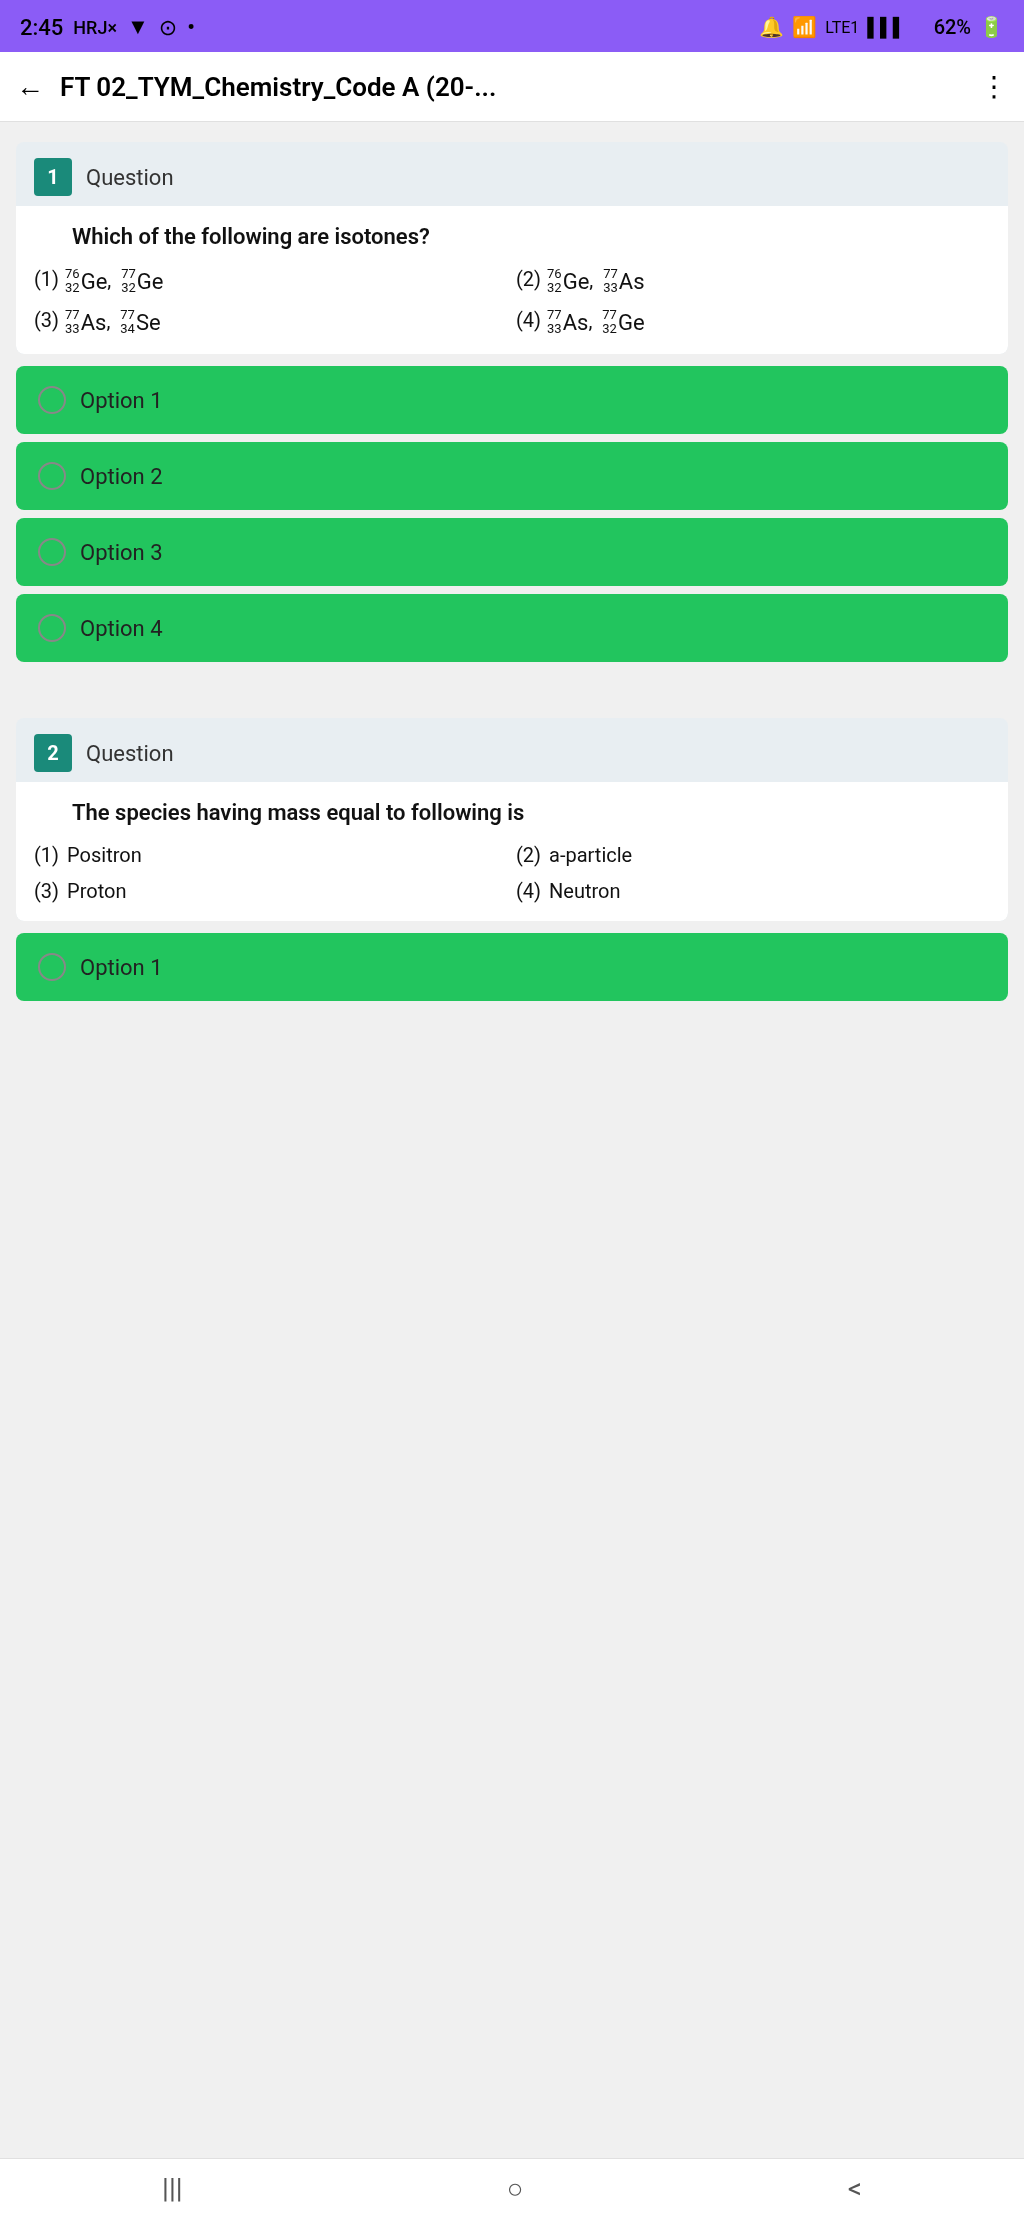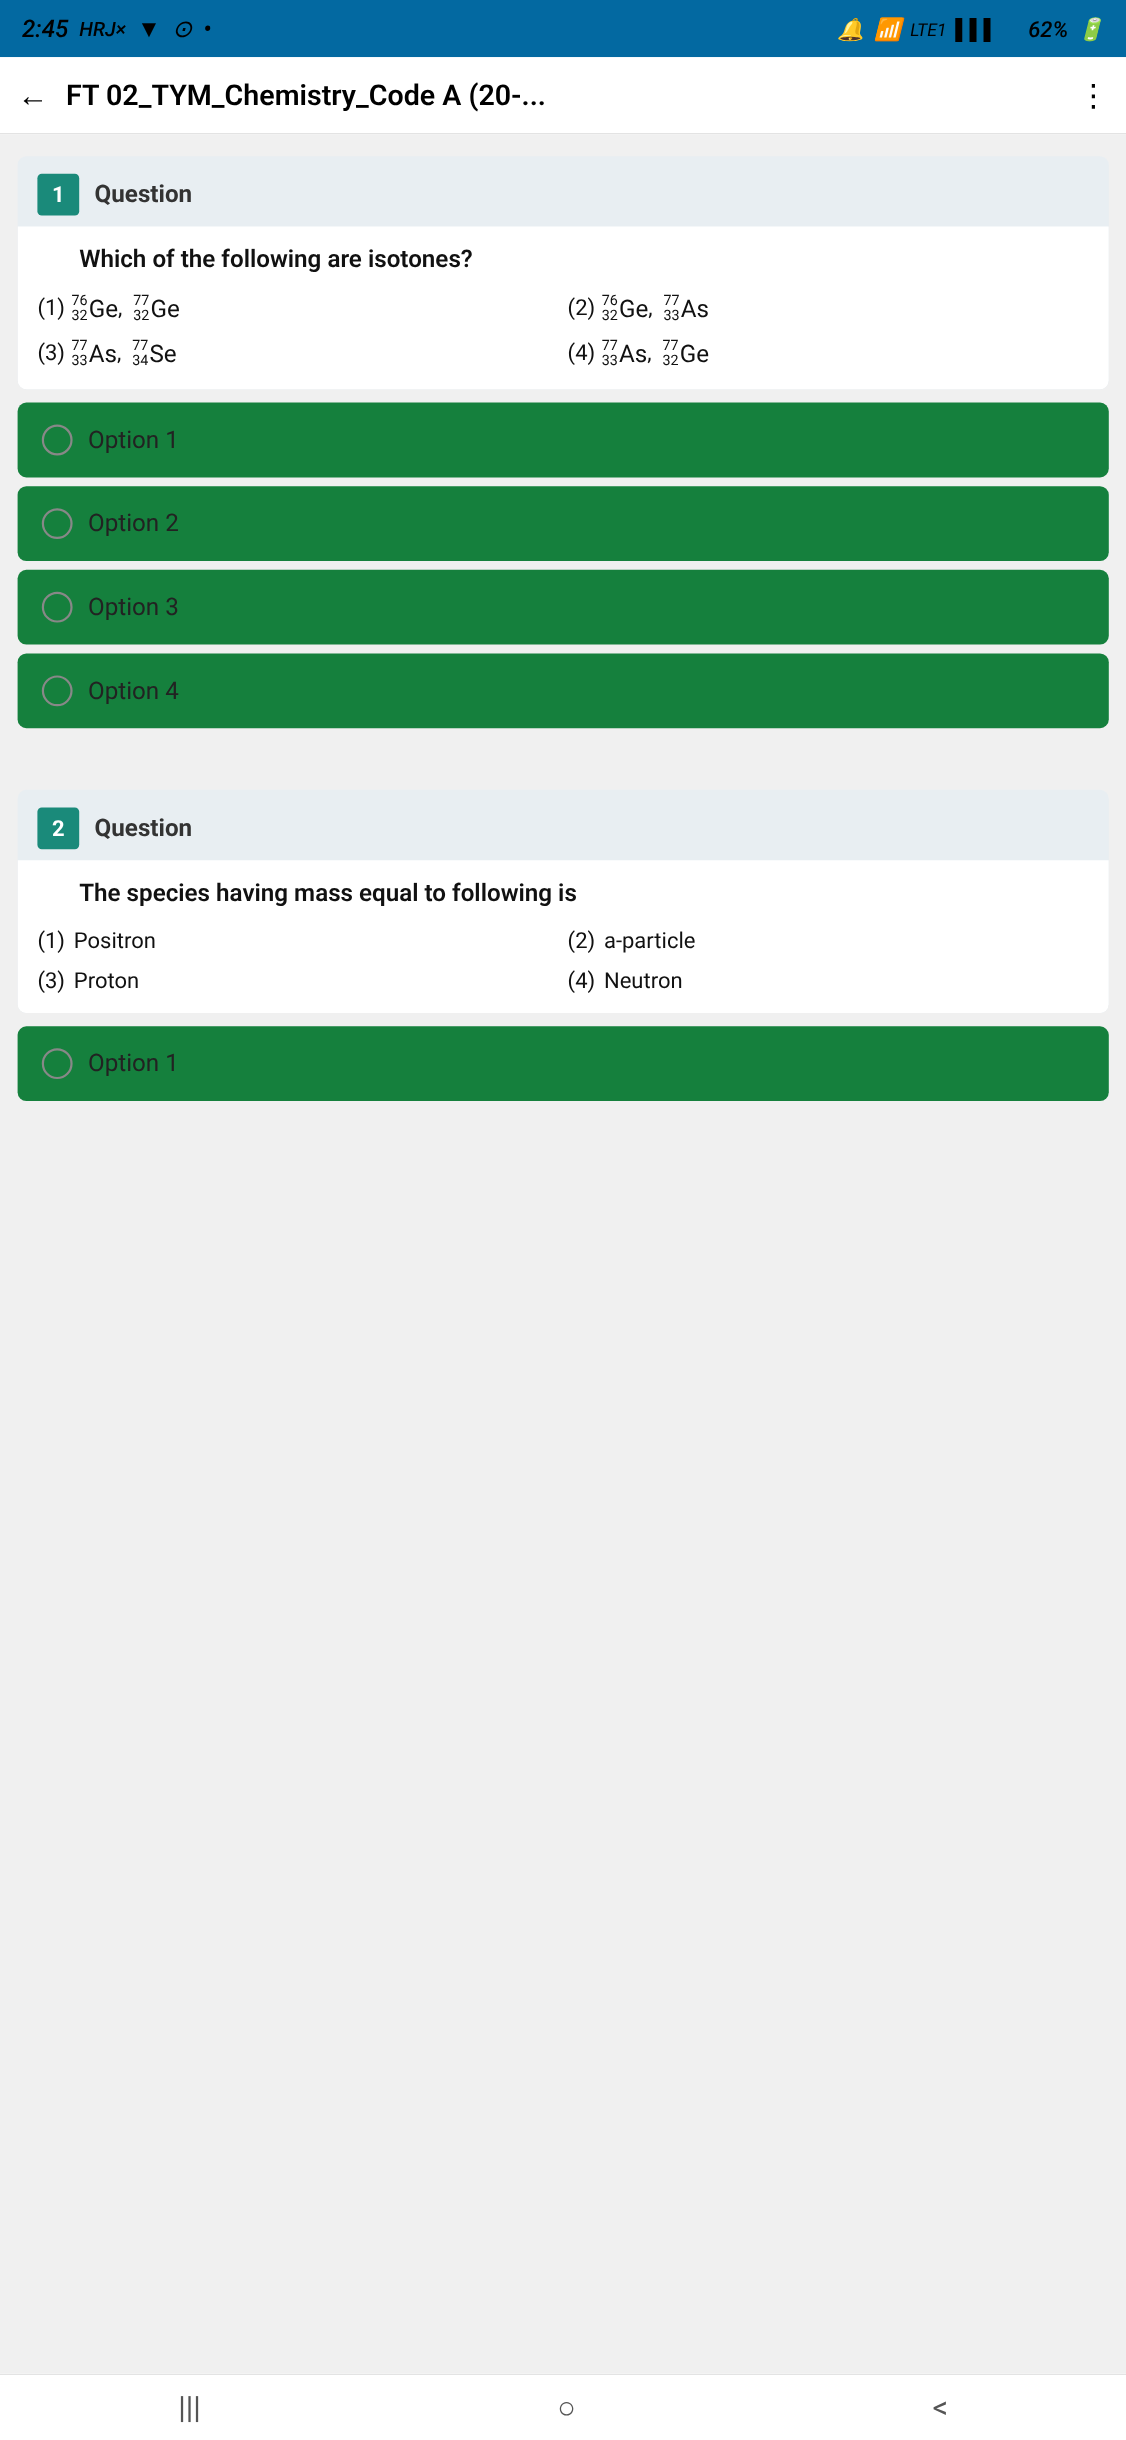--- a/index.html
+++ b/index.html
@@ -11,23 +11,22 @@
       min-height: 2218px;
       overflow-x: hidden;
     }
 
     
     .status-bar {
       display: flex;
       justify-content: space-between;
       align-items: center;
       padding: 10px 20px 8px 20px;
-      background: #0369a1;
+      background: #8b5cf6;
       height: 52px;
-      font-style: italic;
     }
     .status-left {
       display: flex;
       align-items: center;
       gap: 10px;
       font-size: 22px;
       font-weight: 500;
       color: #000;
     }
     .status-right {
@@ -99,21 +98,21 @@
       border-radius: 4px;
       display: flex;
       align-items: center;
       justify-content: center;
       margin-right: 14px;
       flex-shrink: 0;
     }
     .question-label {
       font-size: 22px;
       color: #333;
-      font-weight: 700;
+      font-weight: 400;
     }
 
     
     .question-body {
       background: #fff;
       margin: 0 0 0 0;
       padding: 18px 18px 18px 18px;
       border-radius: 0 0 8px 8px;
     }
     .question-text {
@@ -136,21 +135,21 @@
       color: #111;
     }
     .option-num {
       font-size: 20px;
       color: #111;
       white-space: nowrap;
     }
 
     
     .answer-option {
-      background: #15803d;
+      background: #22c55e;
       border-radius: 8px;
       padding: 20px 22px;
       margin-bottom: 8px;
       display: flex;
       align-items: center;
       gap: 14px;
       cursor: pointer;
     }
     .radio-circle {
       width: 28px;

